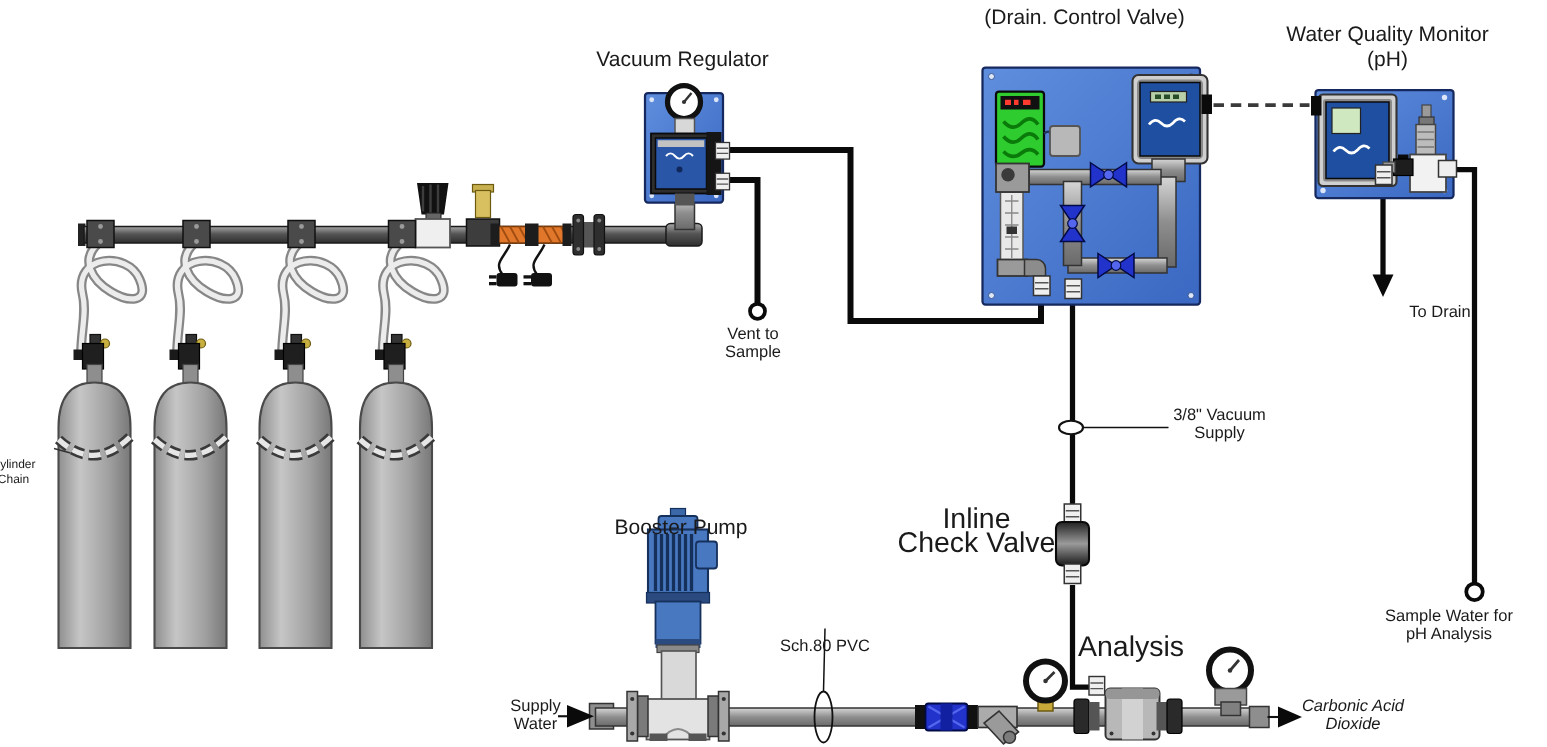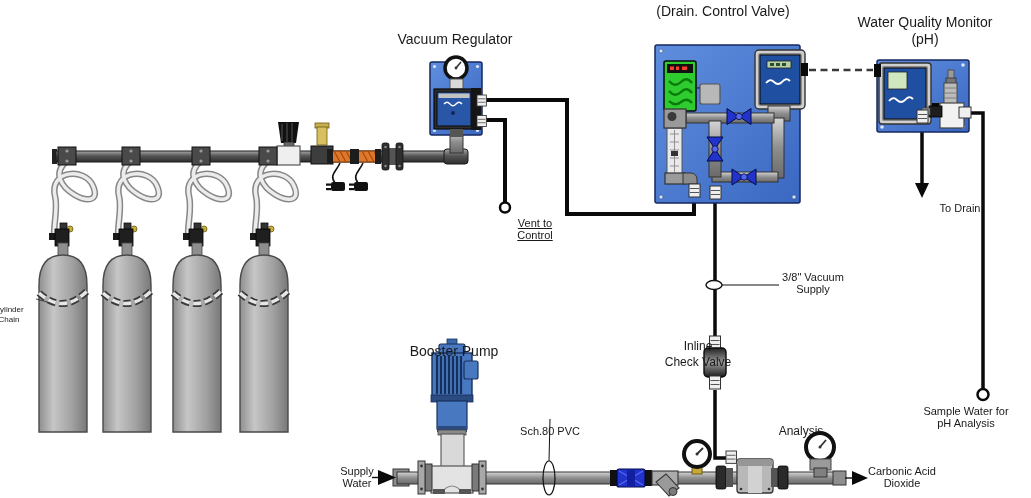--- a/index.html
+++ b/index.html
@@ -6,21 +6,21 @@
     --panel-blue1:#5b8ada; --panel-blue2:#3d6cc4; --panel-border:#16295f;
     --face-blue:#1e4fa0; --valve-blue:#2233cc; --hose-orange:#e0772a;
     --ink:#1a1a1a;
   }
   html,body{margin:0;padding:0;background:#ffffff;}
   .canvas{position:relative;width:1031px;height:498px;background:#fff;overflow:hidden;
           font-family:"Liberation Sans","DejaVu Sans",sans-serif;color:var(--ink);}
   .canvas svg{position:absolute;left:0;top:0;}
   .lbl{position:absolute;text-align:center;transform:translateX(-50%);white-space:nowrap;line-height:17px;}
   .f14{font-size:14px;}
-  .f145{font-size:12px;line-height:15.5px;margin-left:47px;}
+  .f145{font-size:19px;line-height:15.5px;}
   .f11{font-size:11px;line-height:11.5px;}
   .f8{font-size:8px;line-height:10px;}
   .lbl sub{font-size:10px;}
 </style>
 </head>
 <body>
 
 <div class="canvas">
 
 <svg width="1031" height="498" viewBox="0 0 1031 498">
@@ -365,23 +365,23 @@
 
 <div class="lbl f14" style="left:723px;top:3px;">
   <div>(Drain. Control Valve)</div>
 </div>
 
 <div class="lbl f14" style="left:925px;top:14px;">
   <div>Water Quality Monitor</div>
   <div>(pH)</div>
 </div>
 
-<div class="lbl f11" style="left:535px;top:218px;text-decoration:underline;">
+<div class="lbl f11" style="left:502px;top:218px;">
   <div>Vent to</div>
-  <div>Control</div>
+  <div>Sample</div>
 </div>
 
 <div class="lbl f8" style="left:9px;top:288px;margin-top:17px;">
   <div>Cylinder</div>
   <div>Chain</div>
 </div>
 
 <div class="lbl f14" style="left:454px;top:319px;margin-top:24px;">
   <div>Booster Pump</div>
 </div>
@@ -402,21 +402,21 @@
 
 <div class="lbl f11" style="left:813px;top:272px;">
   <div>3/8" Vacuum</div>
   <div>Supply</div>
 </div>
 
 <div class="lbl f145" style="left:754px;top:424px;">
   <div>Analysis</div>
 </div>
 
-<div class="lbl f11" style="left:902px;top:466px;">
+<div class="lbl f11" style="left:902px;top:466px;font-style:italic;">
   <div>Carbonic Acid</div>
   <div>Dioxide</div>
 </div>
 
 <div class="lbl f11" style="left:924px;top:203px;margin-left:36px;">
   <div>To Drain</div>
 </div>
 
 <div class="lbl f11" style="left:966px;top:406px;">
   <div>Sample Water for</div>

